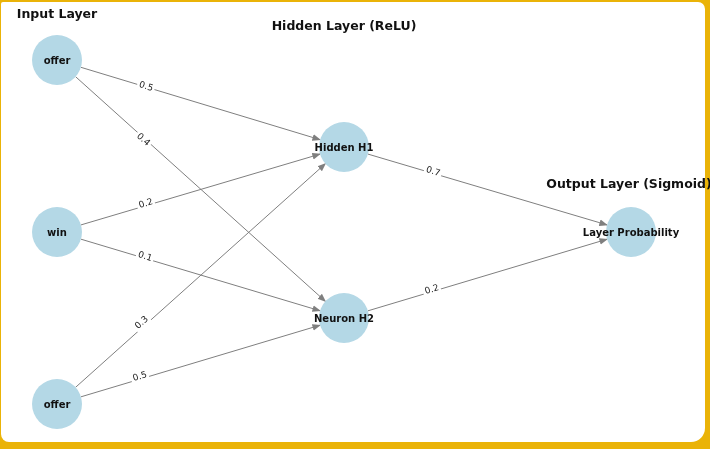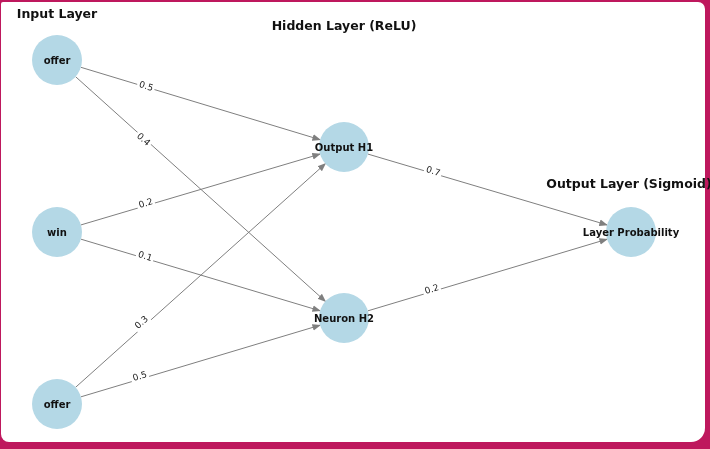--- a/index.html
+++ b/index.html
@@ -3,21 +3,21 @@
 <meta charset="utf-8">
 <style>
   * { margin: 0; padding: 0; box-sizing: border-box; }
   html, body { width: 710px; height: 449px; overflow: hidden; }
   body { font-family: "DejaVu Sans", "Liberation Sans", sans-serif; background: #000; }
 
   .frame {
     position: relative;
     width: 710px;
     height: 449px;
-    background: #be185d;
+    background: #eab308;
   }
   .paper {
     position: absolute;
     left: 1px; top: 2px;
     width: 704px; height: 440px;
     background: #ffffff;
     border-radius: 2px 7px 14px 8px;
   }
   .canvas {
     position: absolute;
@@ -102,21 +102,21 @@
     <div class="node" style="left:32px;  top:35px;">
       <span class="node-label">offer</span>
     </div>
     <div class="node" style="left:32px;  top:379px;">
       <span class="node-label">offer</span>
     </div>
     <div class="node" style="left:32px;  top:207px;">
       <span class="node-label">win</span>
     </div>
     <div class="node" style="left:319px; top:122px;">
-      <span class="node-label">Output H1</span>
+      <span class="node-label">Hidden H1</span>
     </div>
     <div class="node" style="left:319px; top:293px;">
       <span class="node-label">Neuron H2</span>
     </div>
     <div class="node" style="left:606px; top:207px;">
       <span class="node-label">Layer Probability</span>
     </div>
 
   </div>
 </div>

